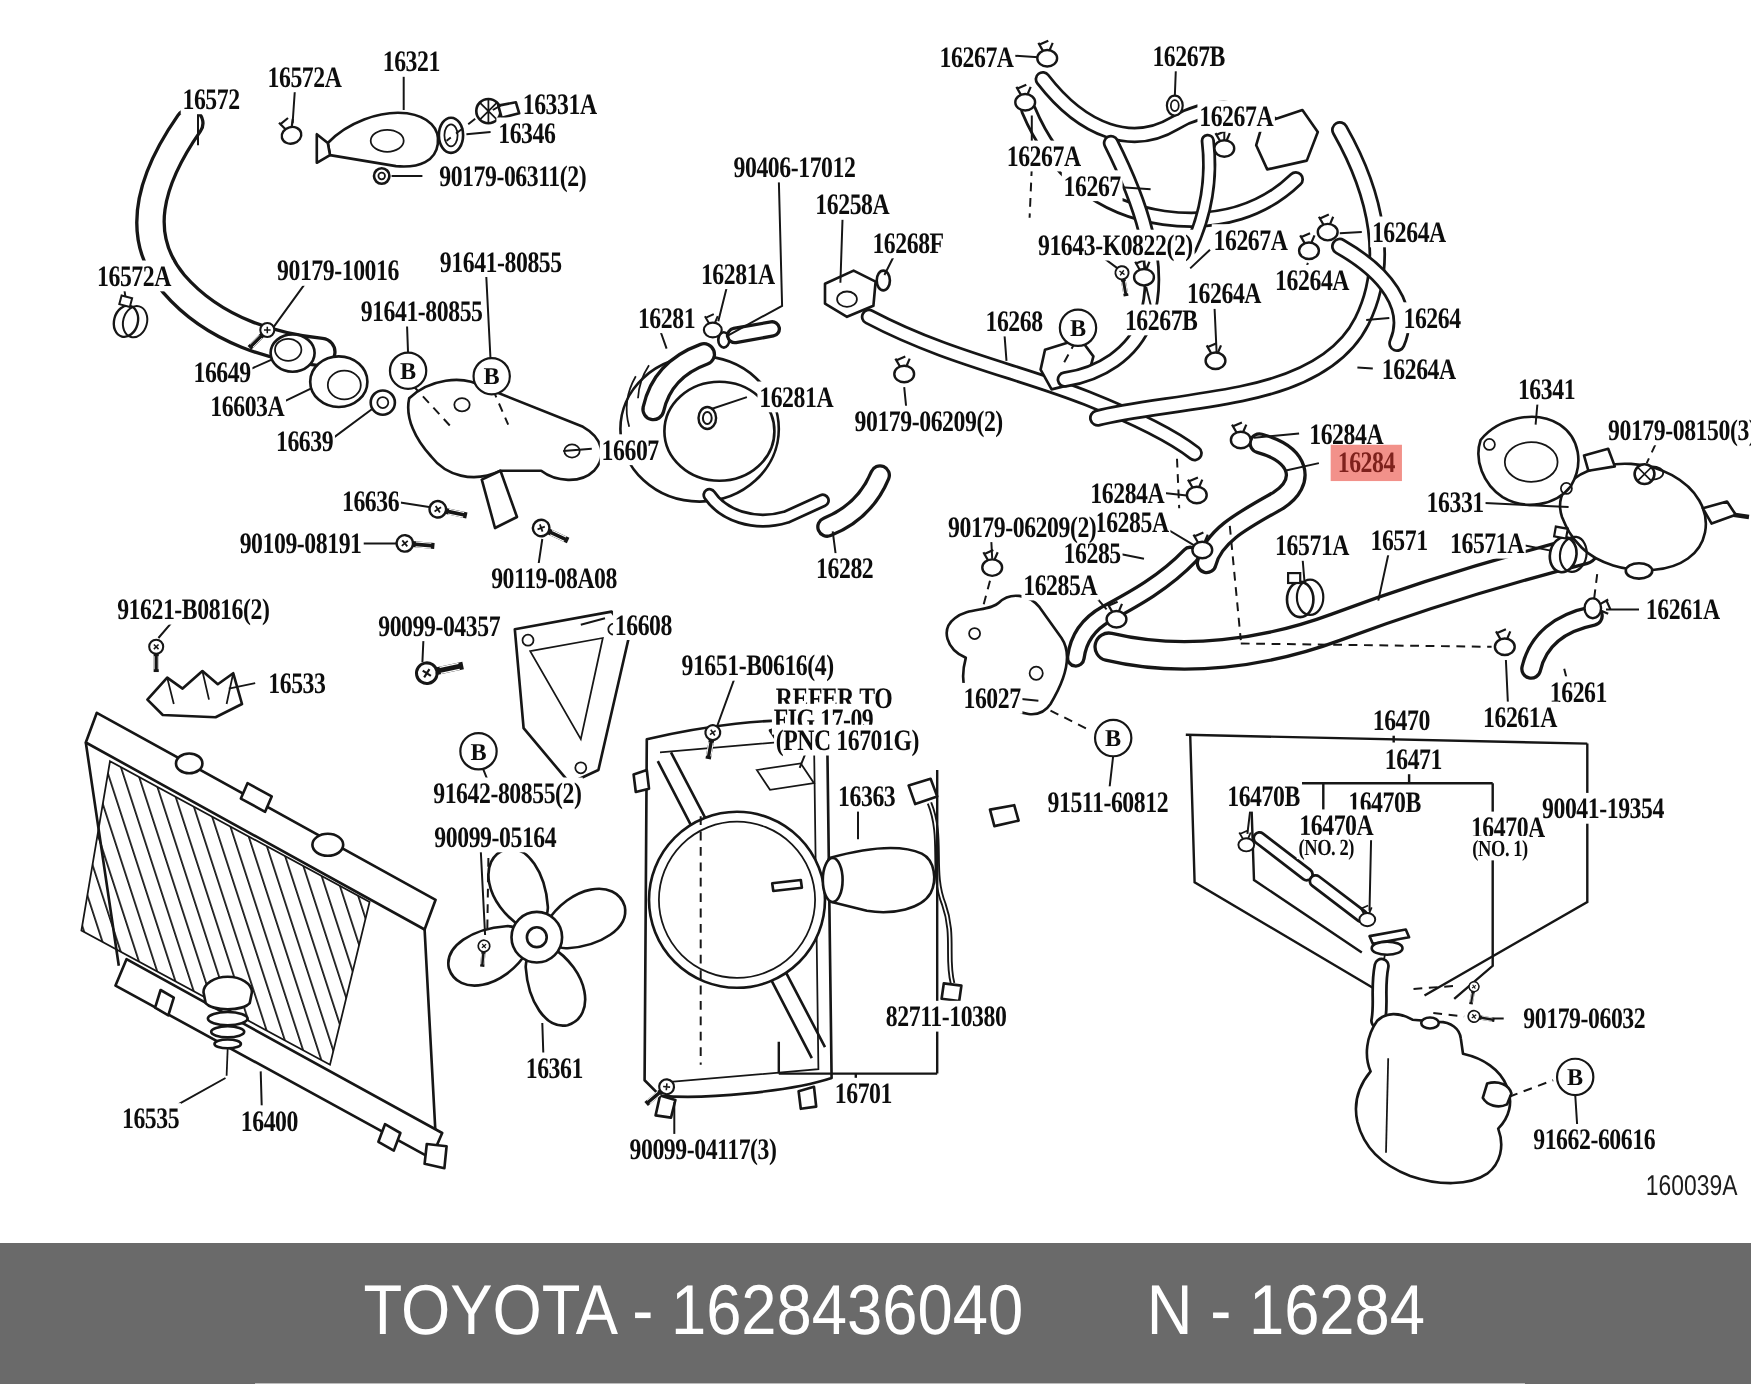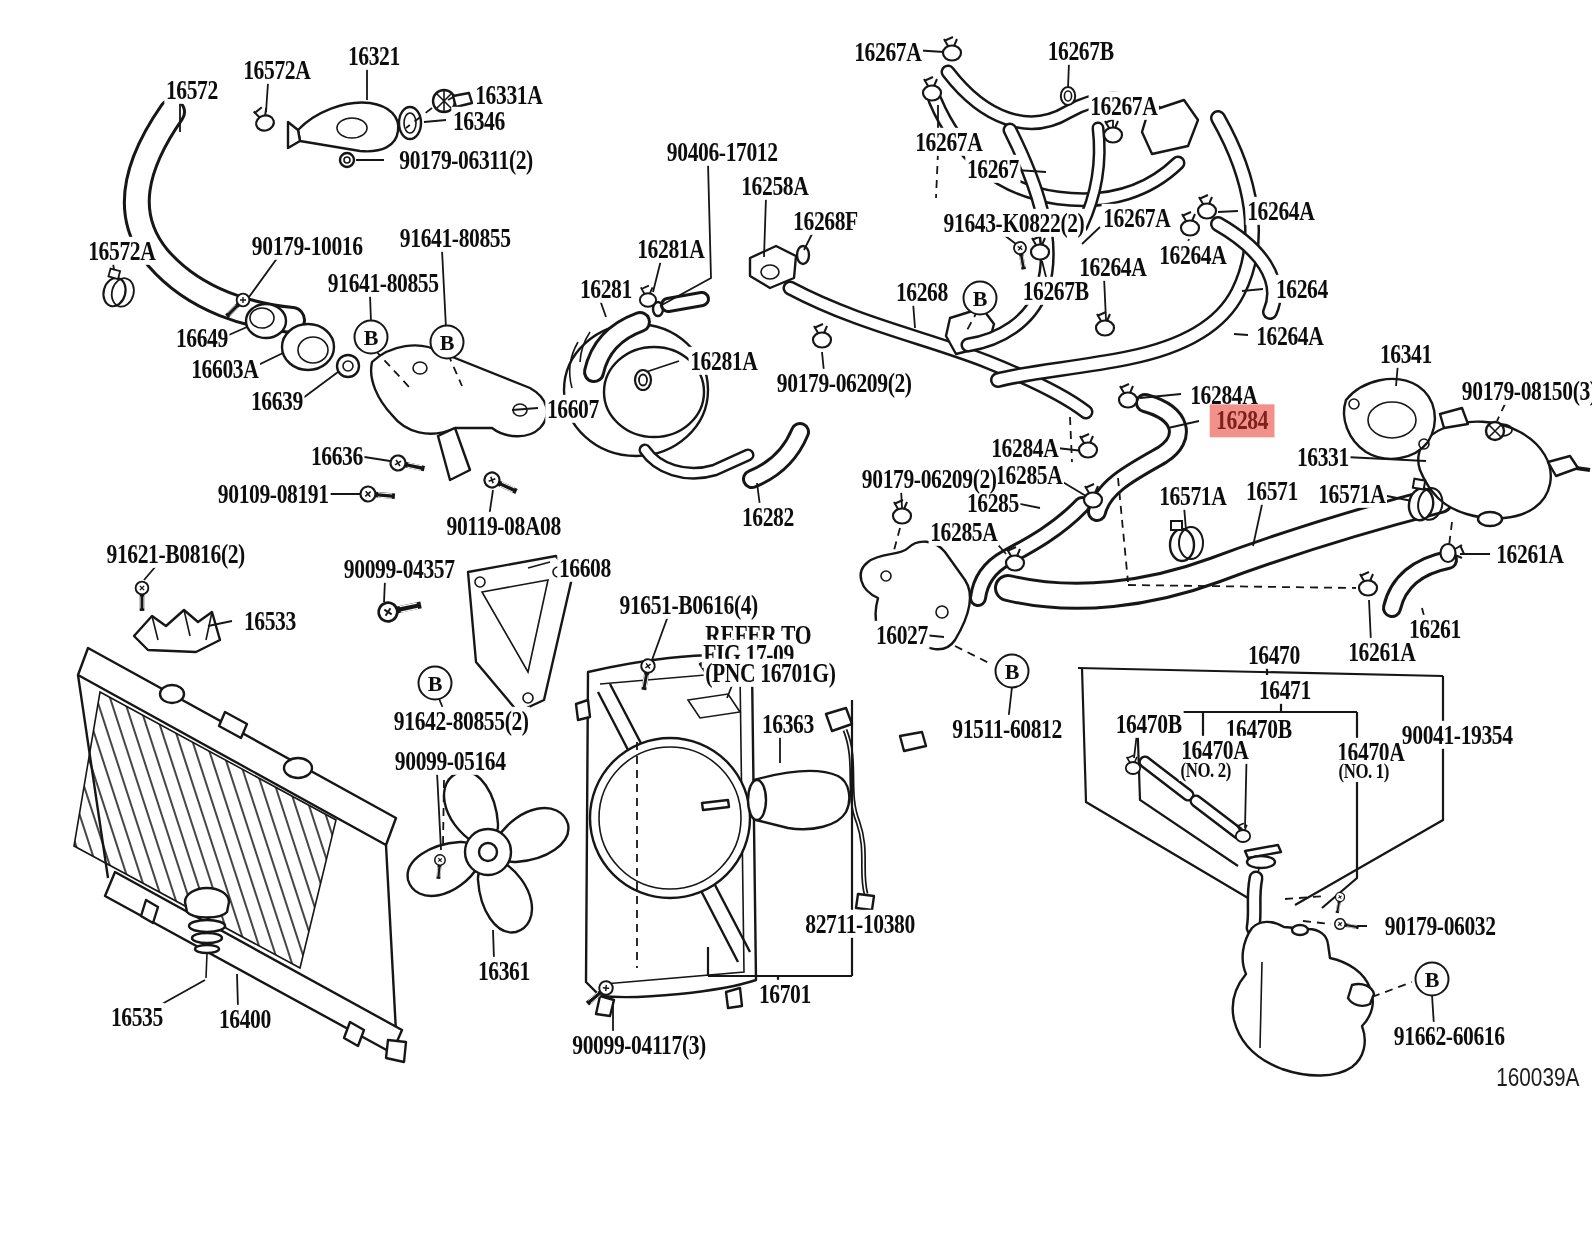--- a/index.html
+++ b/index.html
@@ -454,13 +454,17 @@
     </div>
   <div id="marker-layer">
       <div class="bmark" style="left: 371px; top: 337px;">B</div>
       <div class="bmark" style="left: 447px; top: 342px;">B</div>
       <div class="bmark" style="left: 980px; top: 298px;">B</div>
       <div class="bmark" style="left: 435px; top: 683px;">B</div>
       <div class="bmark" style="left: 1012px; top: 671px;">B</div>
       <div class="bmark" style="left: 1432px; top: 979px;">B</div>
     </div>
 
+  <div class="footer">
+    <div class="ftext" style="left:597px">TOYOTA - 1628436040</div>
+    <div class="ftext" style="left:1155px">N - 16284</div>
+  </div>
 </div>
 
 </body></html>

